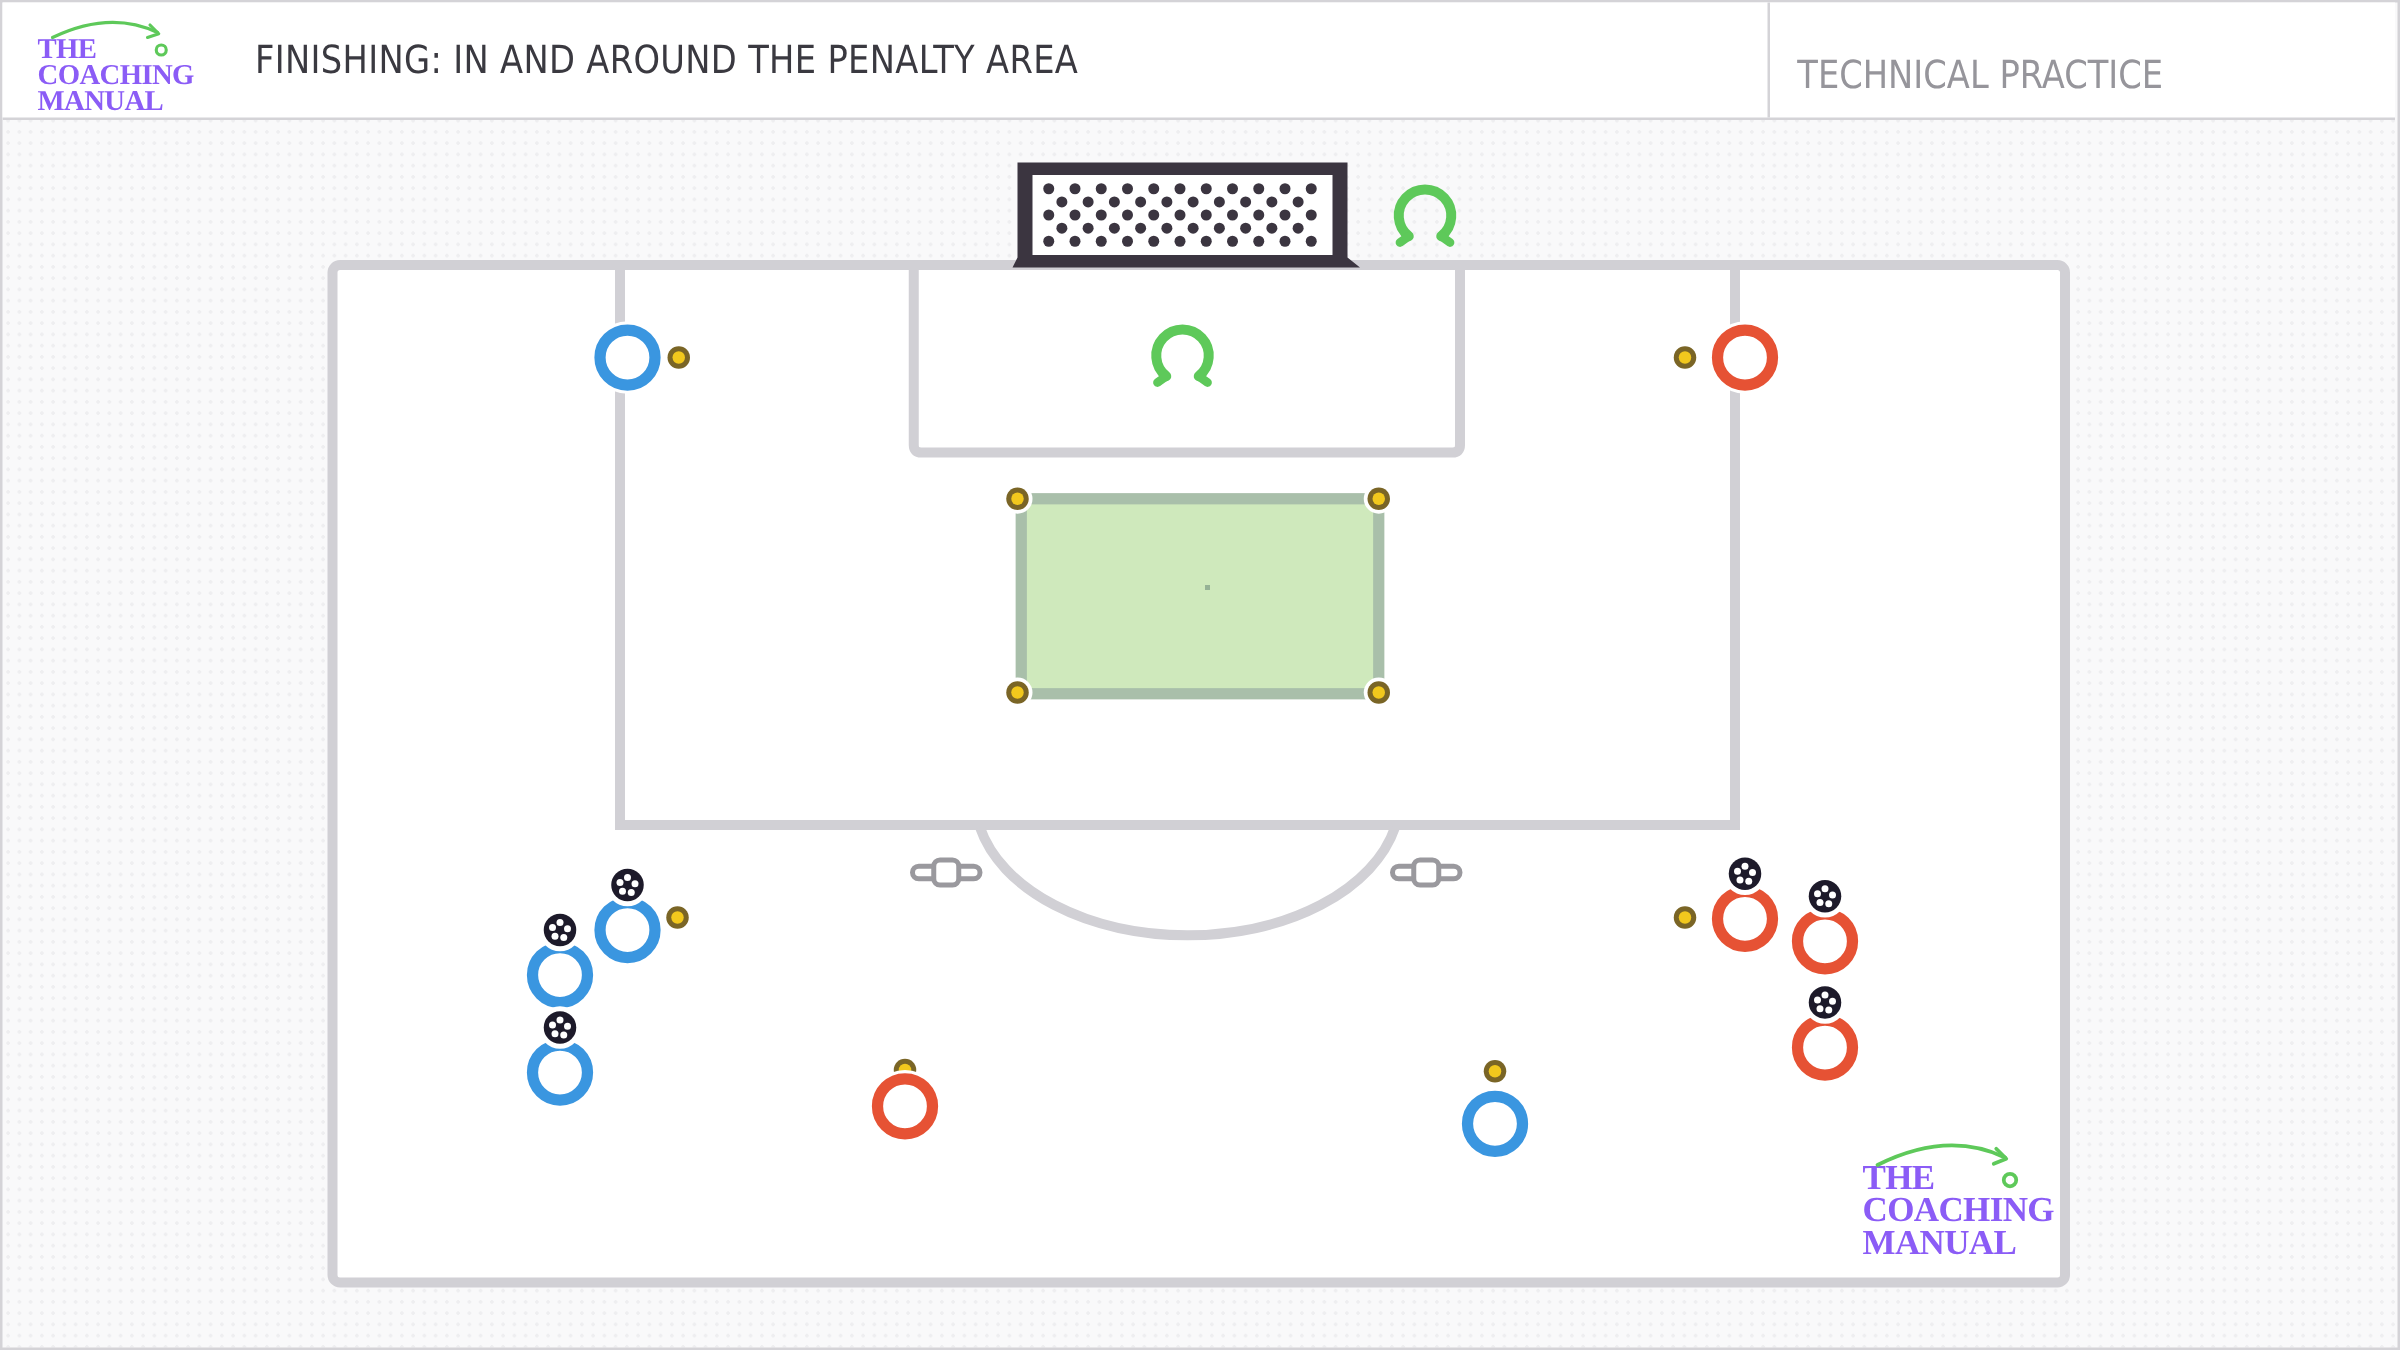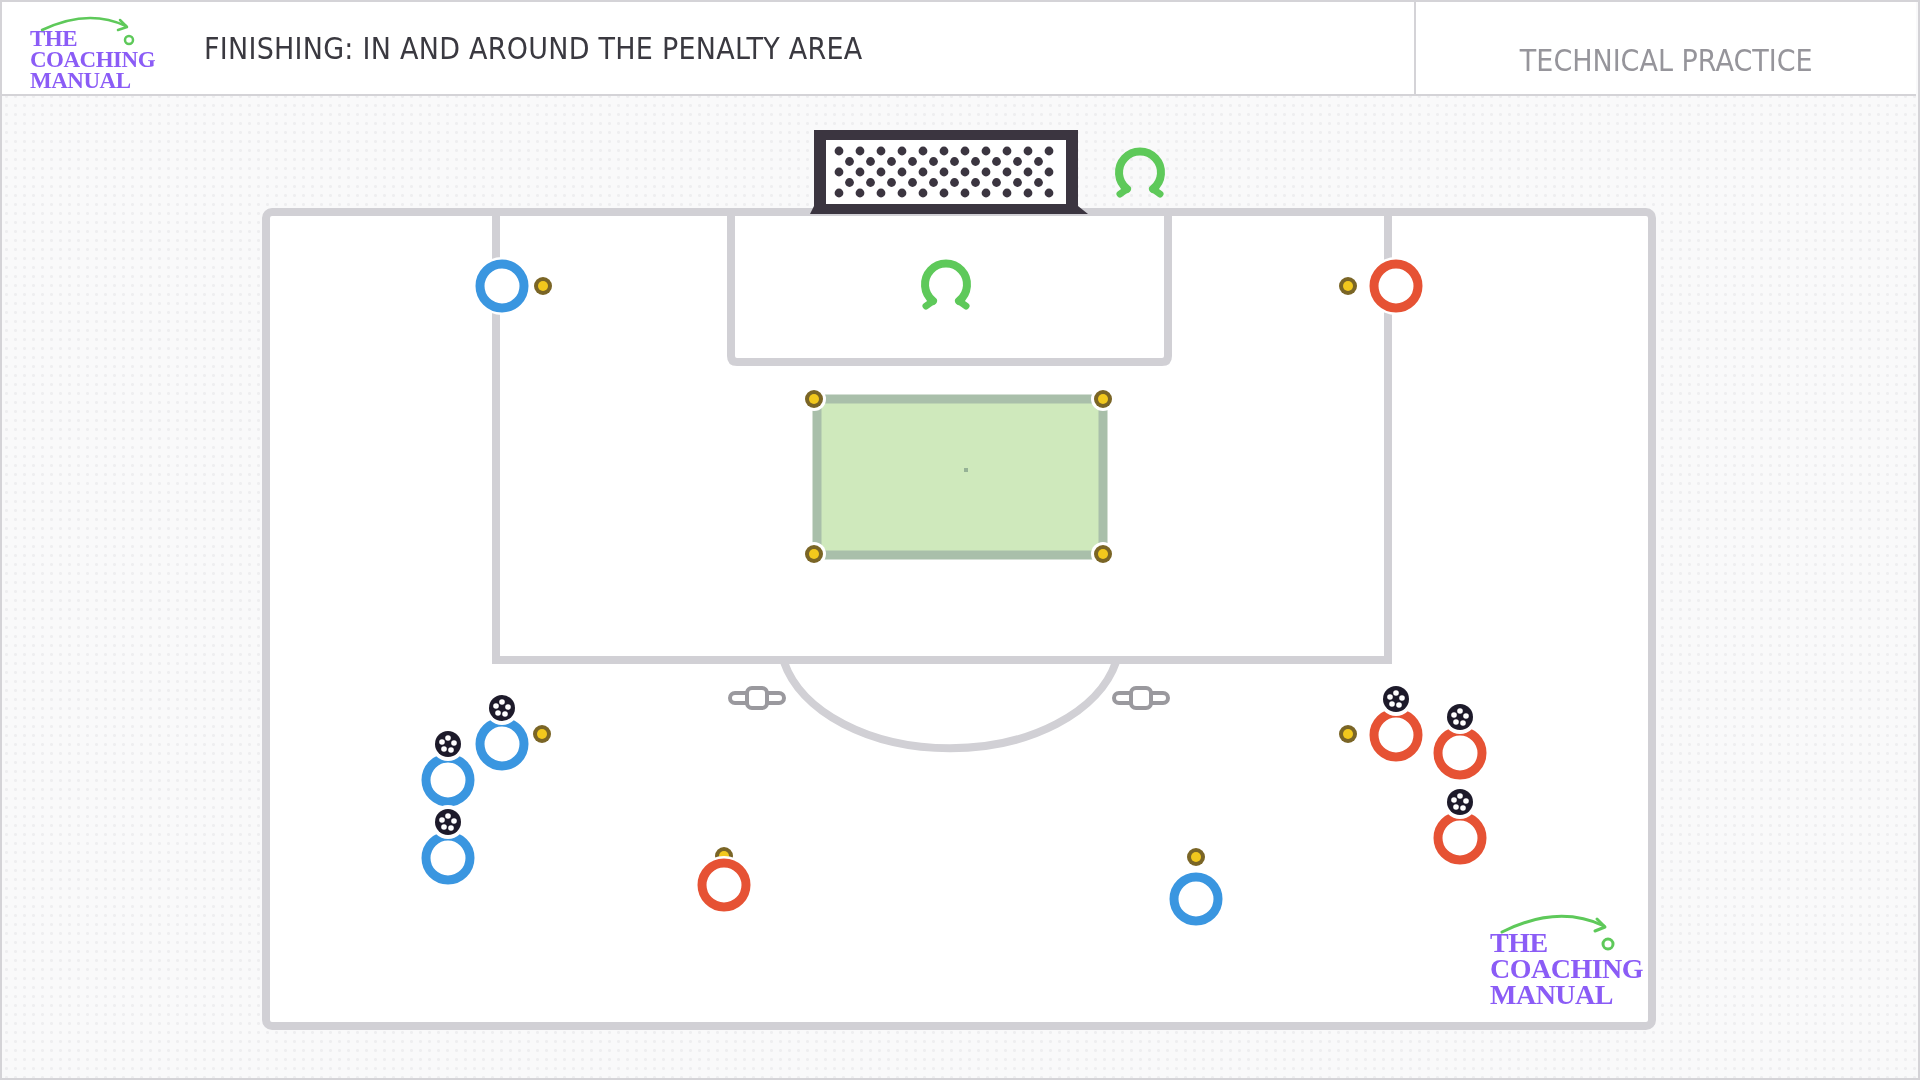--- a/index.html
+++ b/index.html
@@ -6,21 +6,21 @@
   body { width:1920px; height:1080px; position:relative; overflow:hidden; background:#fff; font-family:"Liberation Sans", sans-serif; }
   .frame { position:absolute; left:0; top:0; width:1916px; height:1076px; border:2px solid #d4d3d7; background-color:#f9f9fa;
     background-image: radial-gradient(circle, #eeeef0 1.3px, transparent 1.6px);
     background-size: 9px 9px; }
   .header { position:absolute; left:2px; top:2px; width:1914px; height:92px; background:#fff; border-bottom:2px solid #d4d3d7; }
   .header-divider { position:absolute; left:1412px; top:0; width:2px; height:92px; background:#d4d3d7; }
   .logo { position:absolute; font-family:Liberation Serif, serif; font-weight:bold; color:#8b5cf6; line-height:0.92; letter-spacing:-0.5px; }
   .logo span { display:block; }
   .logo svg { position:absolute; overflow:visible; }
   .title { position:absolute; left:202px; top:28px; font-size:31px; color:#3a3940; letter-spacing:0.3px; white-space:nowrap; font-family:"DejaVu Sans", sans-serif; font-weight:normal; transform:scaleX(0.87); transform-origin:left center; }
-  .category { position:absolute; left:1414px; top:0; width:500px; height:116px; display:flex; align-items:center; justify-content:center; font-size:31px; color:#96959b; font-family:"DejaVu Sans", sans-serif; }
+  .category { position:absolute; left:1414px; top:0; width:500px; height:116px; display:flex; align-items:center; justify-content:flex-start; font-size:31px; color:#96959b; font-family:"DejaVu Sans", sans-serif; }
   .category span { display:inline-block; transform:scaleX(0.87); }
   svg.pitch { position:absolute; left:0; top:0; }
 </style>
 </head>
 <body>
 
 <div class="frame"></div>
 
 <div class="header">
   <div class="logo" style="left:28px; top:26px; font-size:23px;">

